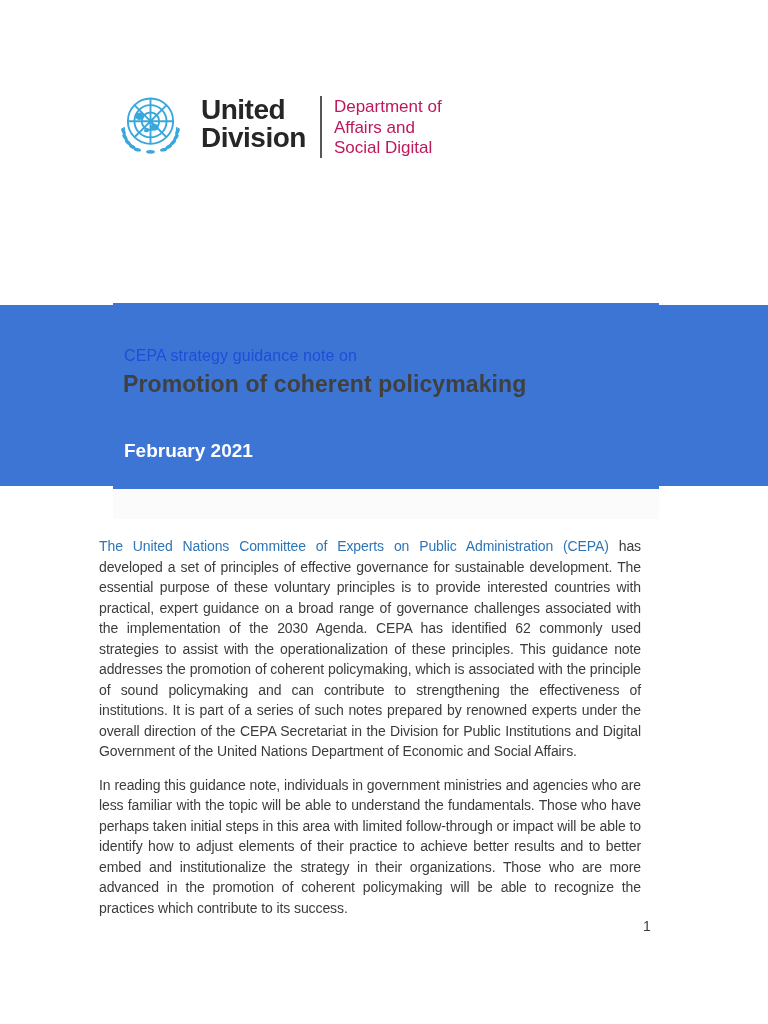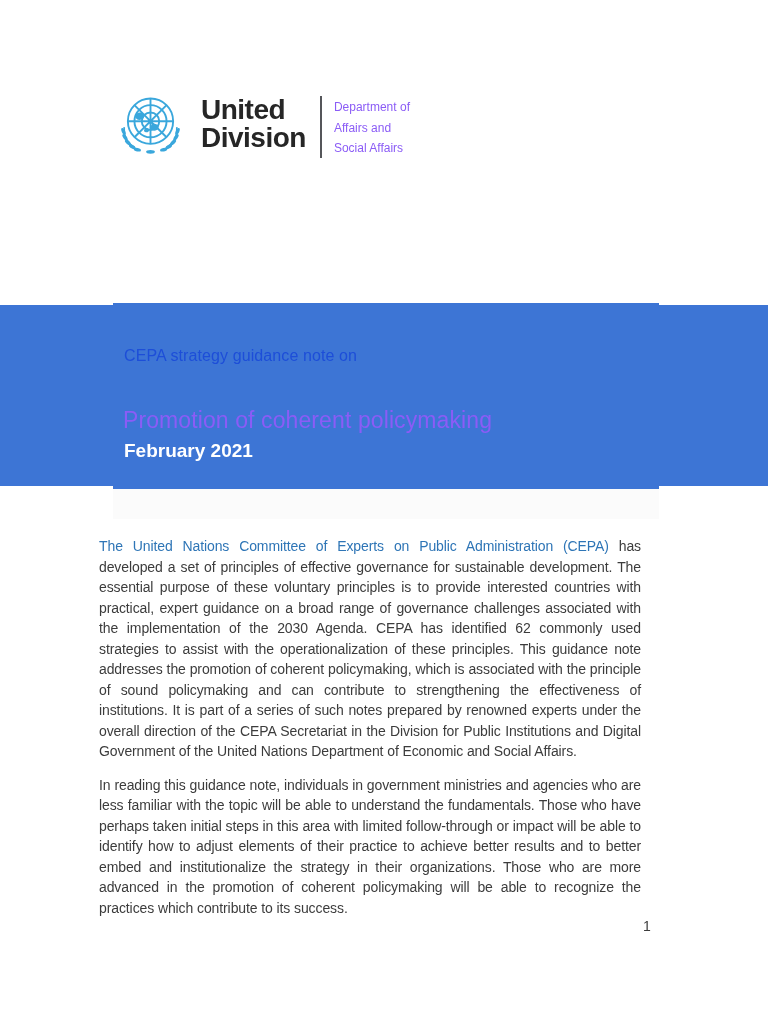--- a/index.html
+++ b/index.html
@@ -24,23 +24,23 @@
     color: #262626;
     padding-top: 4px;
   }
   .logo-divider {
     width: 2px; height: 62px;
     background: #55565a;
     margin: 4px 12px 0 14px;
   }
   .dept-name {
     font-weight: 400;
-    font-size: 12px;
+    font-size: 17px;
     line-height: 20.5px;
-    color: #8b5cf6;
+    color: #be185d;
     padding-top: 5px;
   }
 
   
   .banner-bleed {
     position: absolute;
     left: 0; top: 305px;
     width: 768px; height: 181px;
   }
   .banner-content {
@@ -58,25 +58,24 @@
     position: absolute;
     left: 124px; top: 347px;
     color: #1d4ed8;
     font-size: 16px;
     font-weight: 400;
     letter-spacing: 0.1px;
   }
   .banner-title {
     position: absolute;
     left: 123px; top: 371px;
-    color: #8b5cf6;
+    color: #404040;
     font-size: 23px;
-    font-weight: 400;
+    font-weight: 700;
     letter-spacing: 0.1px;
-    margin-top: 36px;
   }
   .banner-date {
     position: absolute;
     left: 124px; top: 440px;
     color: #ffffff;
     font-size: 19px;
     font-weight: 700;
   }
 
   
@@ -141,21 +140,21 @@
       </g>
     </svg>
     <div class="org-name">
       <div>United</div>
       <div>Division</div>
     </div>
     <div class="logo-divider"></div>
     <div class="dept-name">
       <div>Department of</div>
       <div>Affairs and</div>
-      <div>Social Affairs</div>
+      <div>Social Digital</div>
     </div>
   </div>
 
   <div class="banner-bleed" style="background-color: rgb(61, 117, 213);"></div>
   <div class="banner-content" style="background-color: rgb(61, 117, 213);"></div>
   <div class="banner-shadow-strip"></div>
   <div class="banner-kicker">CEPA strategy guidance note on</div>
   <div class="banner-title">Promotion of coherent policymaking</div>
   <div class="banner-date">February 2021</div>
 

